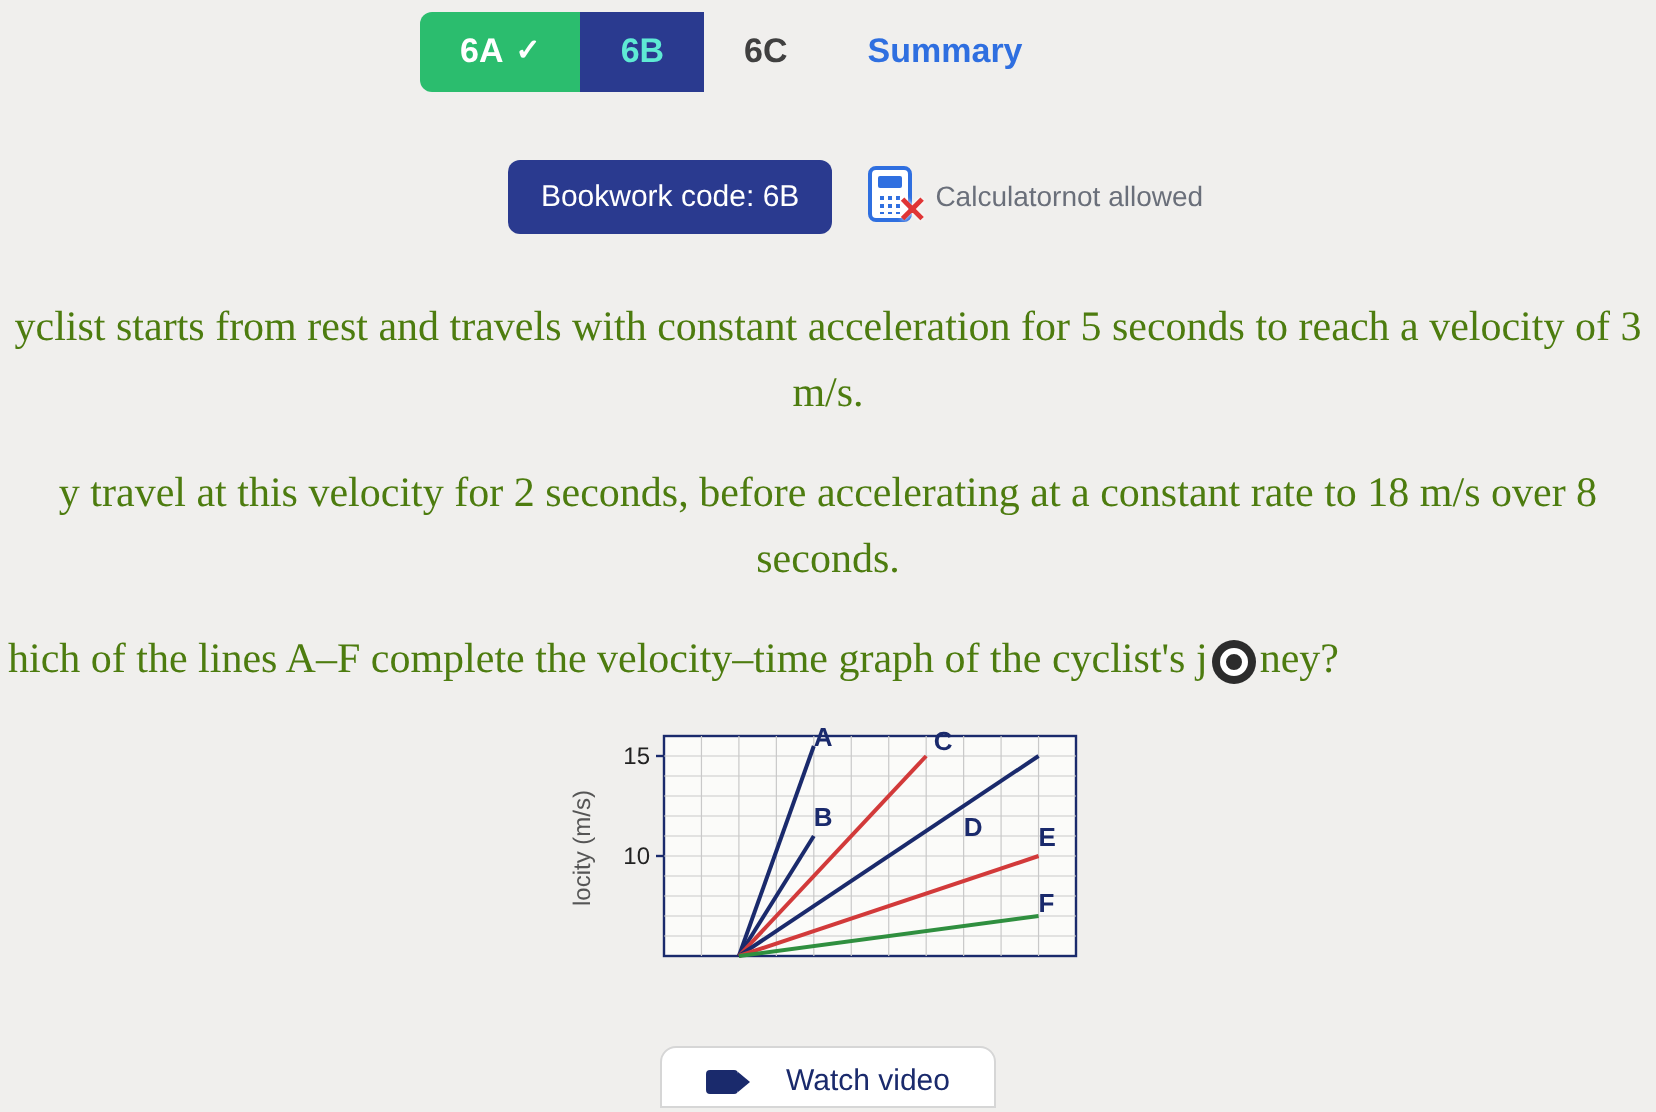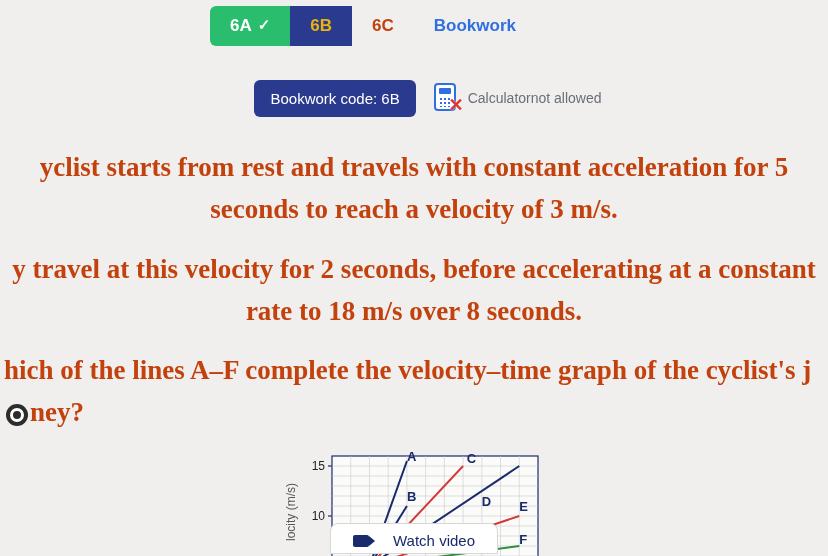--- a/index.html
+++ b/index.html
@@ -22,22 +22,22 @@
   .tab {
     padding: 10px 20px;
     font-size: 17px;
     font-weight: 600;
     display: flex;
     align-items: flex-start;
     gap: 6px;
     cursor: pointer;
   }
   .tab.done { background:#2bbd6e; color:#fff; border-top-left-radius:6px; border-bottom-left-radius:6px;}
-  .tab.active { background:#2a3a8f; color:#eab308; }
-  .tab.plain { background:transparent; color:#c2410c; }
+  .tab.active { background:#2a3a8f; color:#5eead4; }
+  .tab.plain { background:transparent; color:#404040; }
   .tab.summary { color:#2f6fe0; background:transparent; font-weight:600;}
   .check { font-size:15px; }
 
   .info-row {
     display:flex;
     justify-content:center;
     align-items:center;
     gap:18px;
     margin-top: 34px;
     margin-left: 28px;
@@ -76,24 +76,23 @@
       radial-gradient(circle,#2f6fe0 40%,transparent 45%) 8px 0/4px 4px;
   }
   .calc-x{
     position:absolute; right:-4px; bottom:-2px; color:#e03535; font-weight:800; font-size:18px;
     text-shadow:0 0 2px #fff;
   }
 
   .question {
     margin-top: 30px;
     padding: 0 4px;
-    font-size: 27px;
-    color:#c2410c;
+    font-size: 21px;
+    color:#4d7c0f;
     line-height:1.55;
-    font-weight:bold;
   }
   .question p { text-align:center; margin-bottom:18px; font-family: Georgia, "Times New Roman", serif; }
   .question .q3 { text-align:left; padding-left:0; }
   .mth { font-family: Georgia, "Times New Roman", serif;}
   .cursor-badge{
     display:inline-block; width:22px; height:22px; border-radius:50%;
     background:#2c2c2c; vertical-align:middle; position:relative; margin:0 2px;
   }
   .cursor-badge::after{
     content:""; position:absolute; width:8px; height:8px; border:3px solid #fff;
@@ -138,21 +137,21 @@
     <span>6A</span>
     <span class="check">✓</span>
   </div>
   <div class="tab active">
     <span>6B</span>
   </div>
   <div class="tab plain">
     <span>6C</span>
   </div>
   <div class="tab summary">
-    <span>Bookwork</span>
+    <span>Summary</span>
   </div>
 </div>
 
 <div class="info-row">
   <div class="bookwork">Bookwork code: 6B</div>
   <div class="calc">
     <span class="calc-icon">
       <span class="calc-body"></span>
       <span class="calc-x">✕</span>
     </span>

